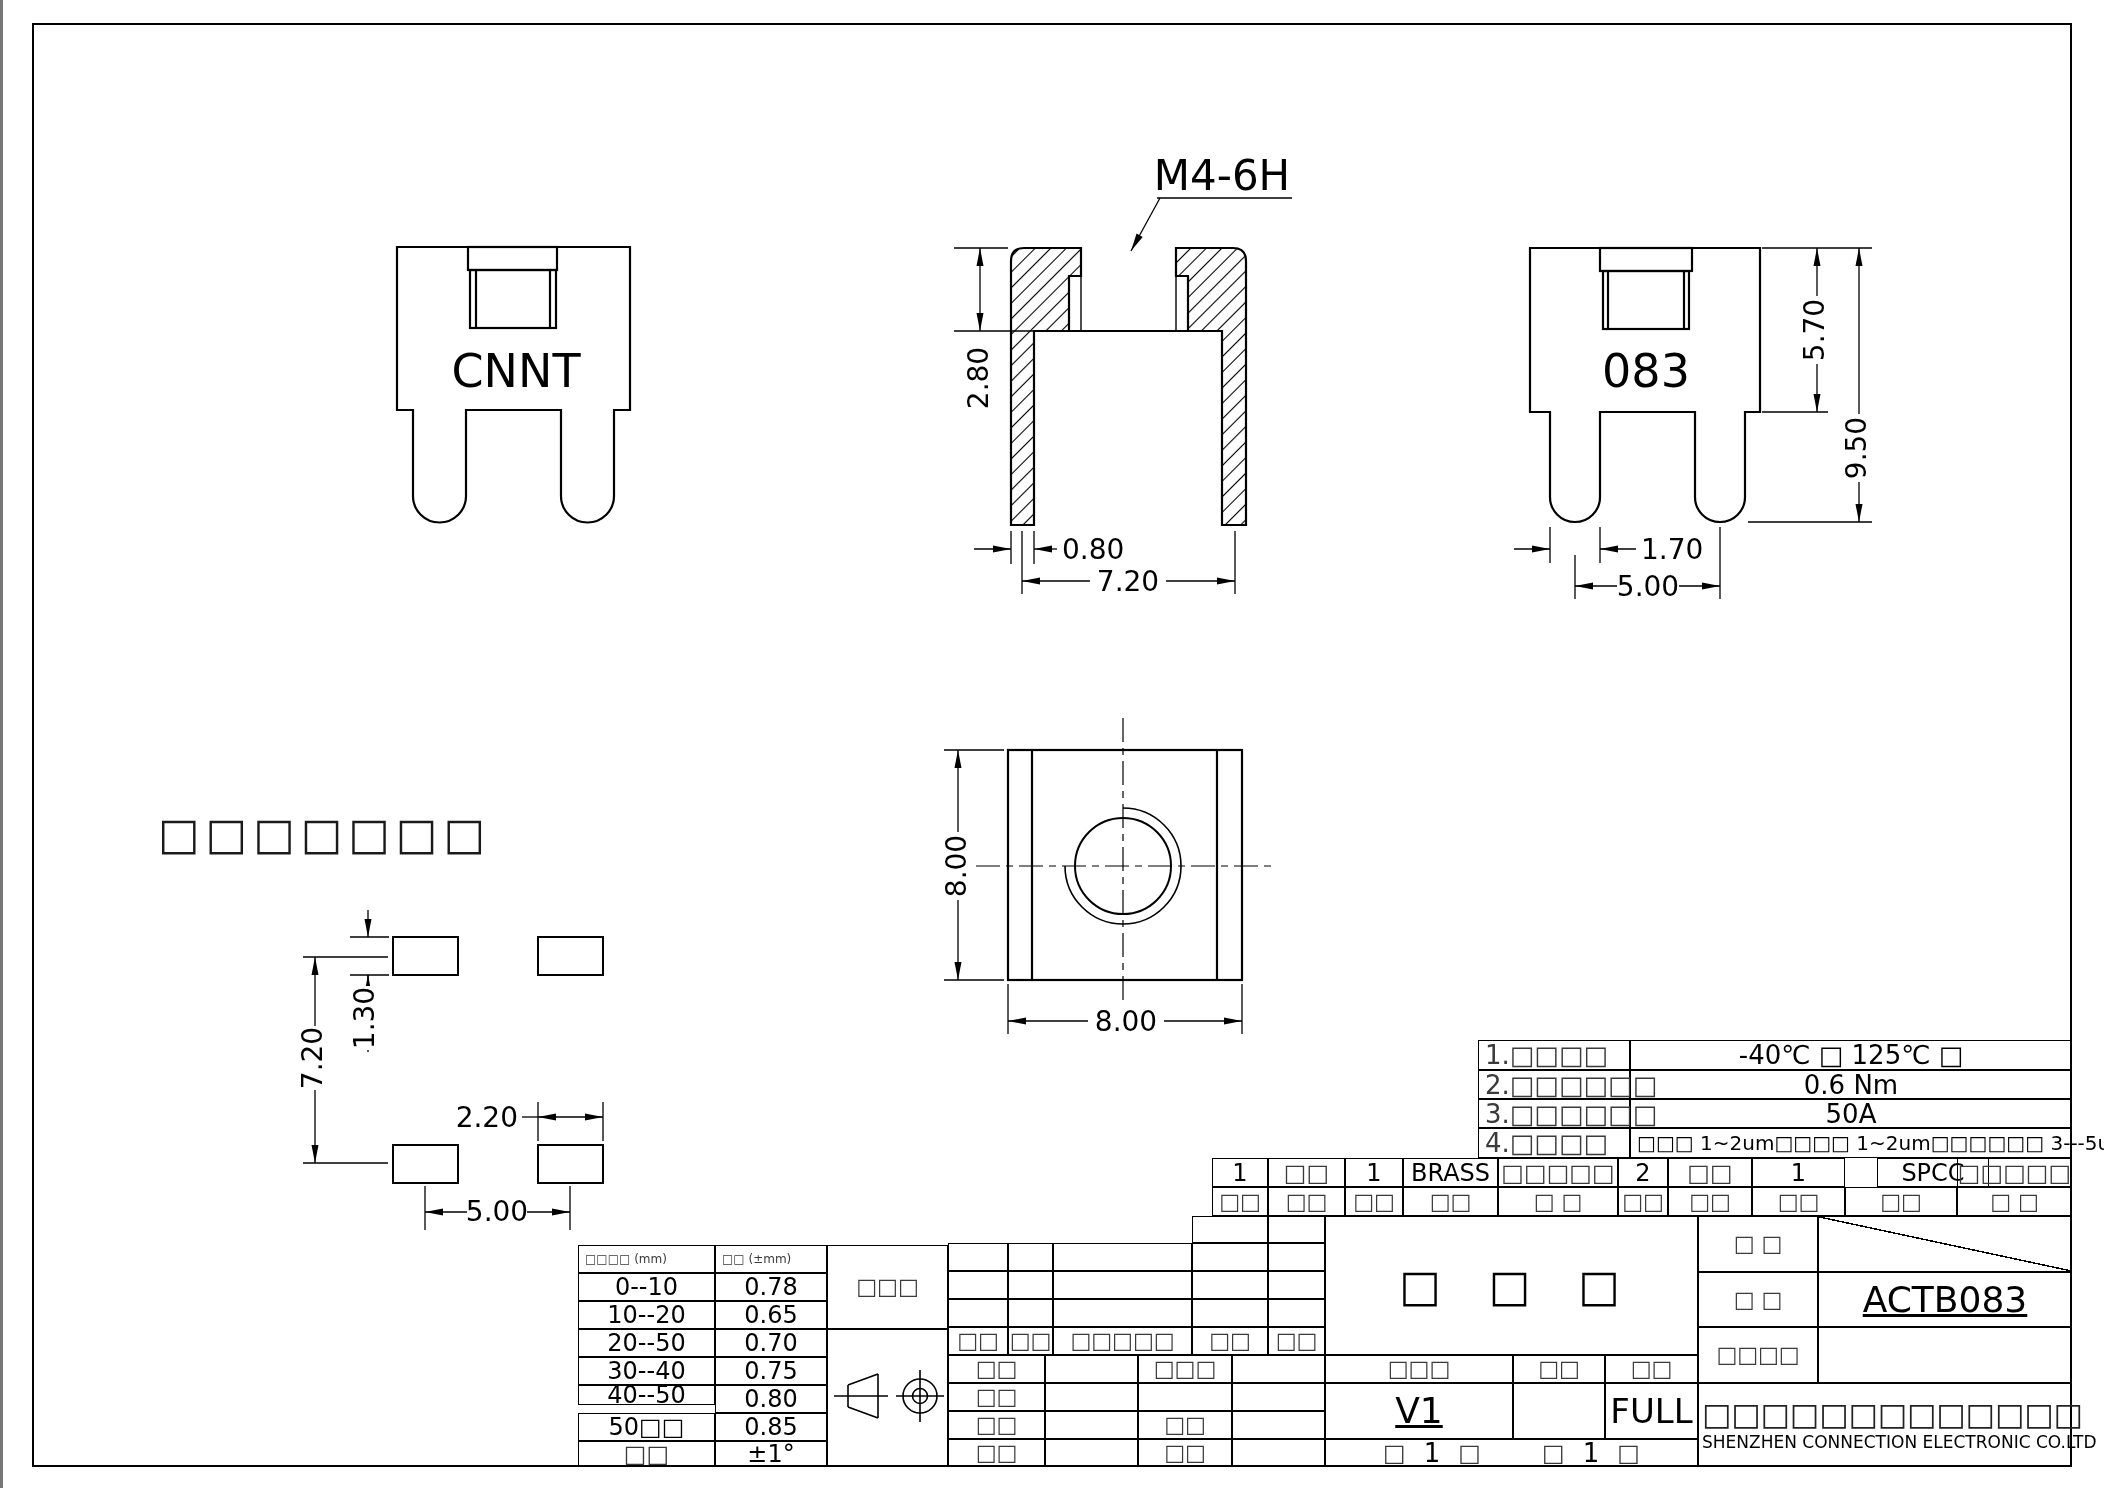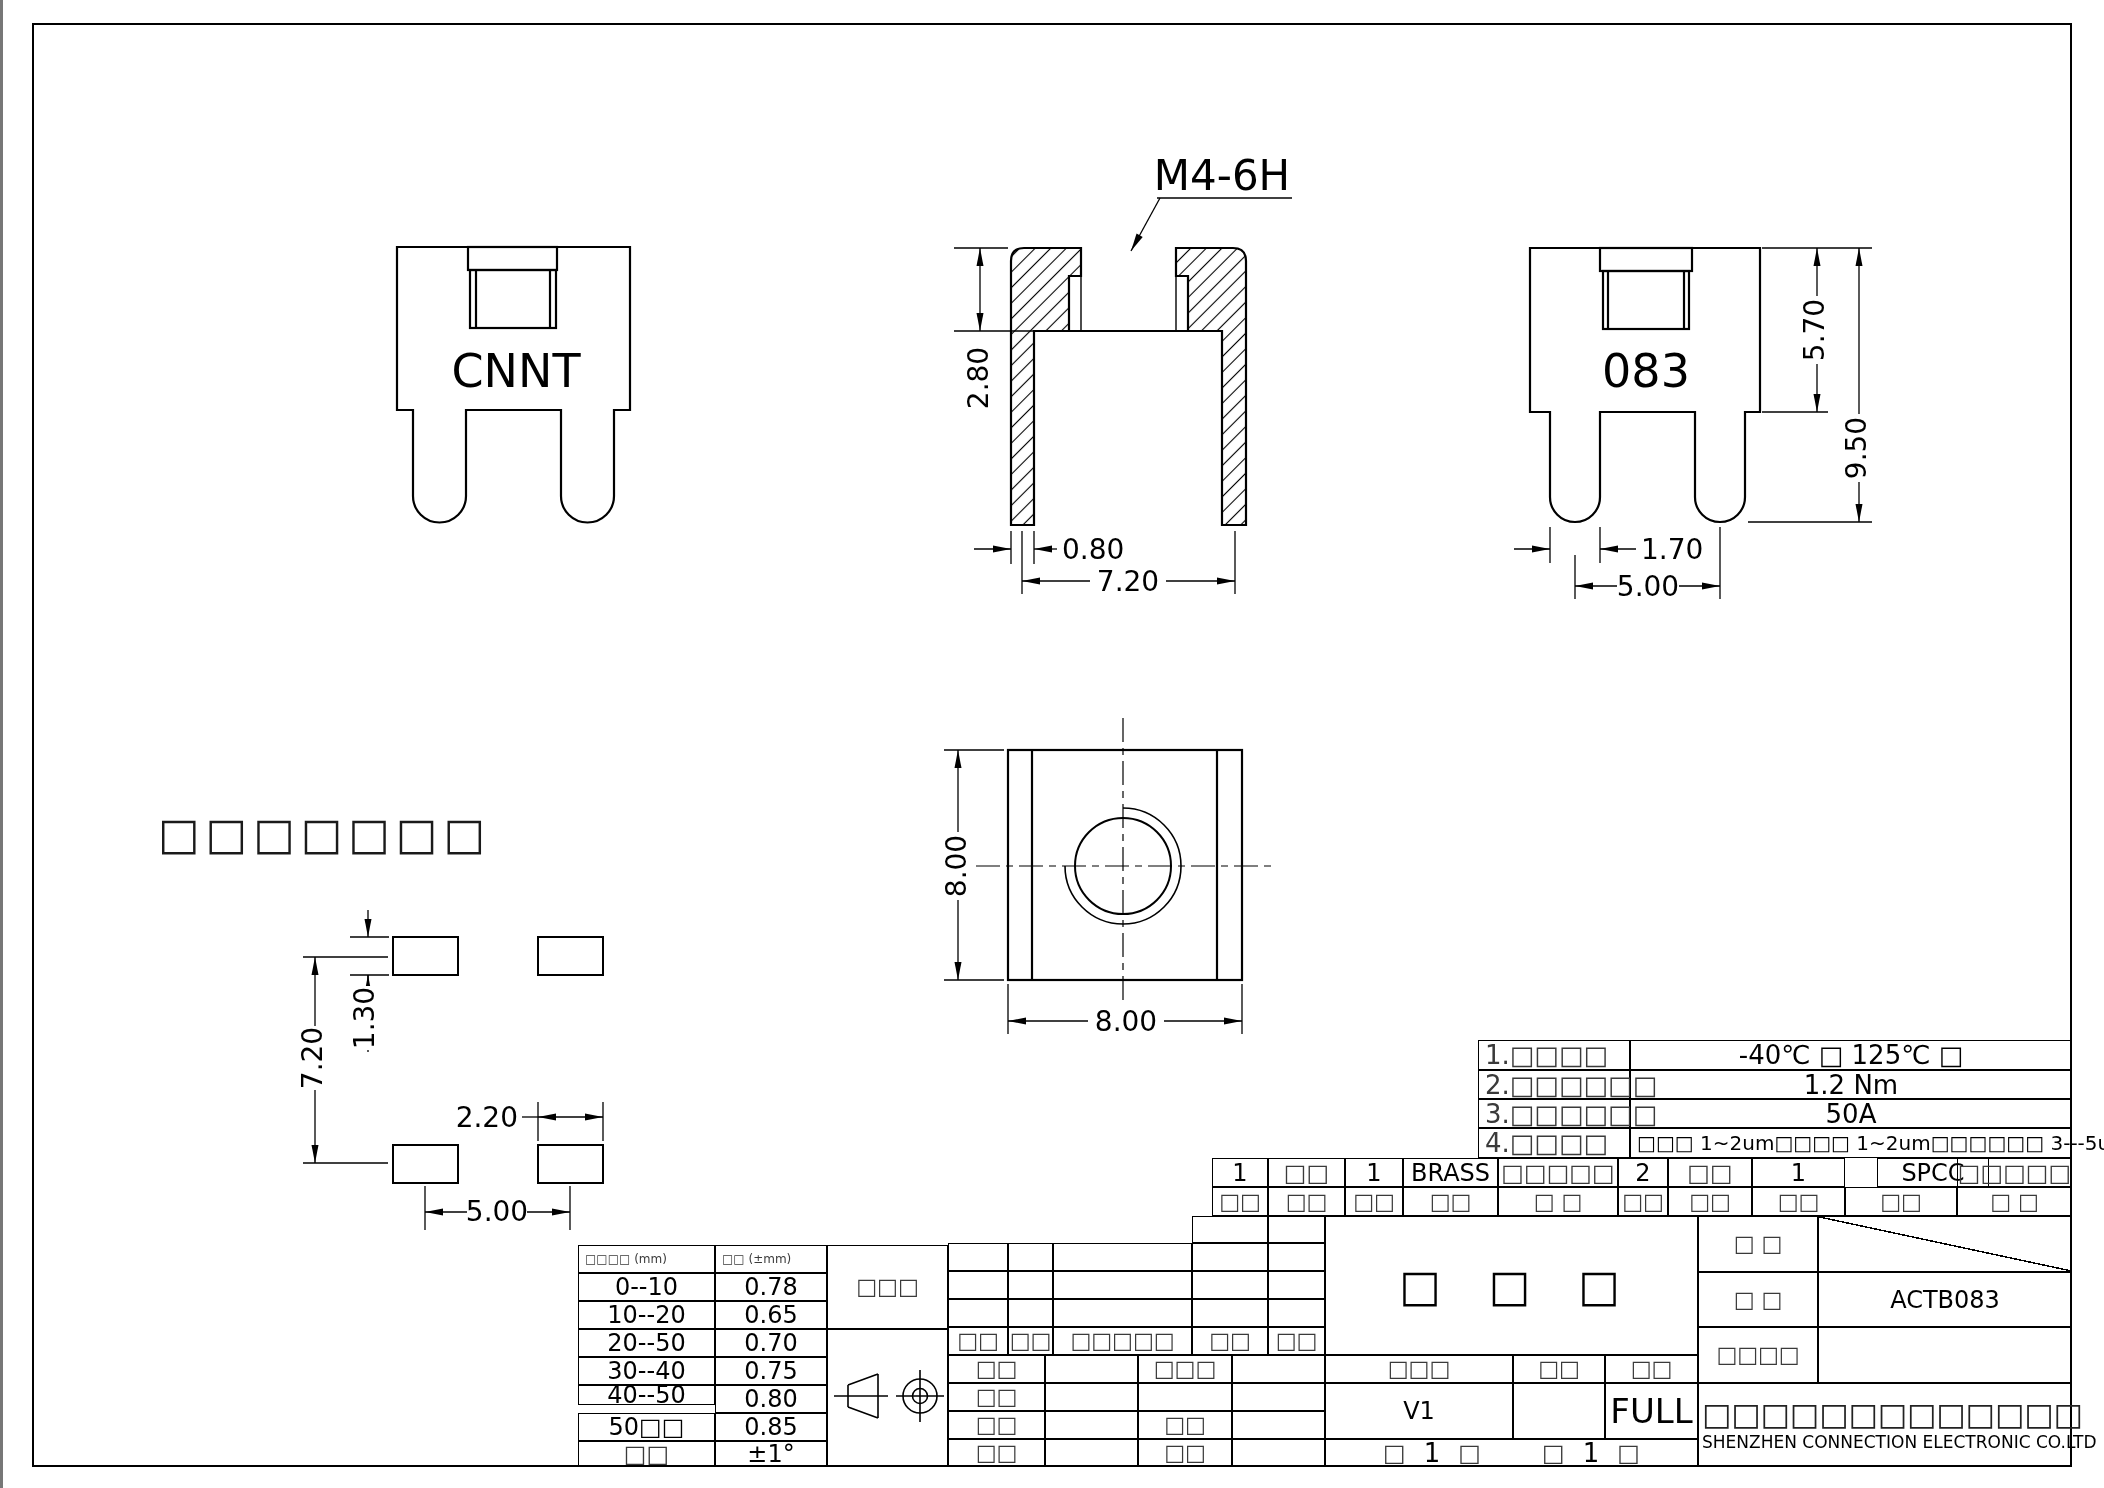--- a/index.html
+++ b/index.html
@@ -9,21 +9,21 @@
        border:2.5px solid #000;box-sizing:border-box;}
   #screen-edge{position:absolute;left:0;top:0;width:3px;height:1488px;background:#777;}
   svg text{font-family:"DejaVu Sans",sans-serif;fill:#000;}
   .cell{position:absolute;display:flex;align-items:center;justify-content:center;
        border:1px solid #000;box-sizing:border-box;font-size:24px;line-height:1;
        white-space:nowrap;}
   .cell.lft{justify-content:flex-start;padding-left:6px;}
   .tofu{color:#3a3a3a;}
   .f19{font-size:12px;} .f20{font-size:20px;} .f22{font-size:22px;} .f24{font-size:24px;}
   .f26{font-size:26px;} .f34{font-size:34px;}
-  .f36{font-size:24px;} .f44{font-size:44px;}
+  .f36{font-size:36px;text-decoration:underline;} .f44{font-size:44px;}
   .diag{background:linear-gradient(to top right,transparent 49.4%,#000 49.4%,#000 50.8%,transparent 50.8%);}
   #placeholder-note{position:absolute;left:158px;top:808px;font-size:44px;font-weight:bold;
        letter-spacing:6px;color:#1a1a1a;}
   #part-name-cell{letter-spacing:4px;word-spacing:26px;}
   #company-cell{flex-direction:column;align-items:flex-start;justify-content:center;padding-left:3px;}
   #company-cn{font-size:31px;letter-spacing:0px;color:#222;}
   #company-en{font-size:17px;margin-top:4px;}
   .sheetrow span{margin:0 9px;} .gapL{margin-left:52px !important;}
 </style>
 </head>
@@ -180,21 +180,21 @@
     <text x="497" y="1221" font-size="28" text-anchor="middle" stroke="none" fill="#000">5.00</text>
   </g>
 </svg>
 
 <div id="placeholder-note">□□□□□□□</div>
 
 <div>
   <div class="cell lft f26 tofu" style="left:1478px;top:1040px;width:152px;height:30px">1.□□□□</div>
   <div class="cell f26" style="left:1630px;top:1040px;width:442px;height:30px">-40℃ □ 125℃ □</div>
   <div class="cell lft f26 tofu" style="left:1478px;top:1070px;width:152px;height:29px">2.□□□□□□</div>
-  <div class="cell f26" style="left:1630px;top:1070px;width:442px;height:29px">1.2 Nm</div>
+  <div class="cell f26" style="left:1630px;top:1070px;width:442px;height:29px">0.6 Nm</div>
   <div class="cell lft f26 tofu" style="left:1478px;top:1099px;width:152px;height:29px">3.□□□□□□</div>
   <div class="cell f26" style="left:1630px;top:1099px;width:442px;height:29px">50A</div>
   <div class="cell lft f26 tofu" style="left:1478px;top:1128px;width:152px;height:30px">4.□□□□</div>
   <div class="cell lft f20" style="left:1630px;top:1128px;width:442px;height:30px;overflow:visible">□□□  1~2um□□□□  1~2um□□□□□□  3---5um</div>
 </div>
 
 <div>
   <div class="cell f24" style="left:1212px;top:1158px;width:56px;height:29px">1</div>
   <div class="cell f24 tofu" style="left:1268px;top:1158px;width:77px;height:29px">□□</div>
   <div class="cell f24" style="left:1345px;top:1158px;width:58px;height:29px">1</div>

